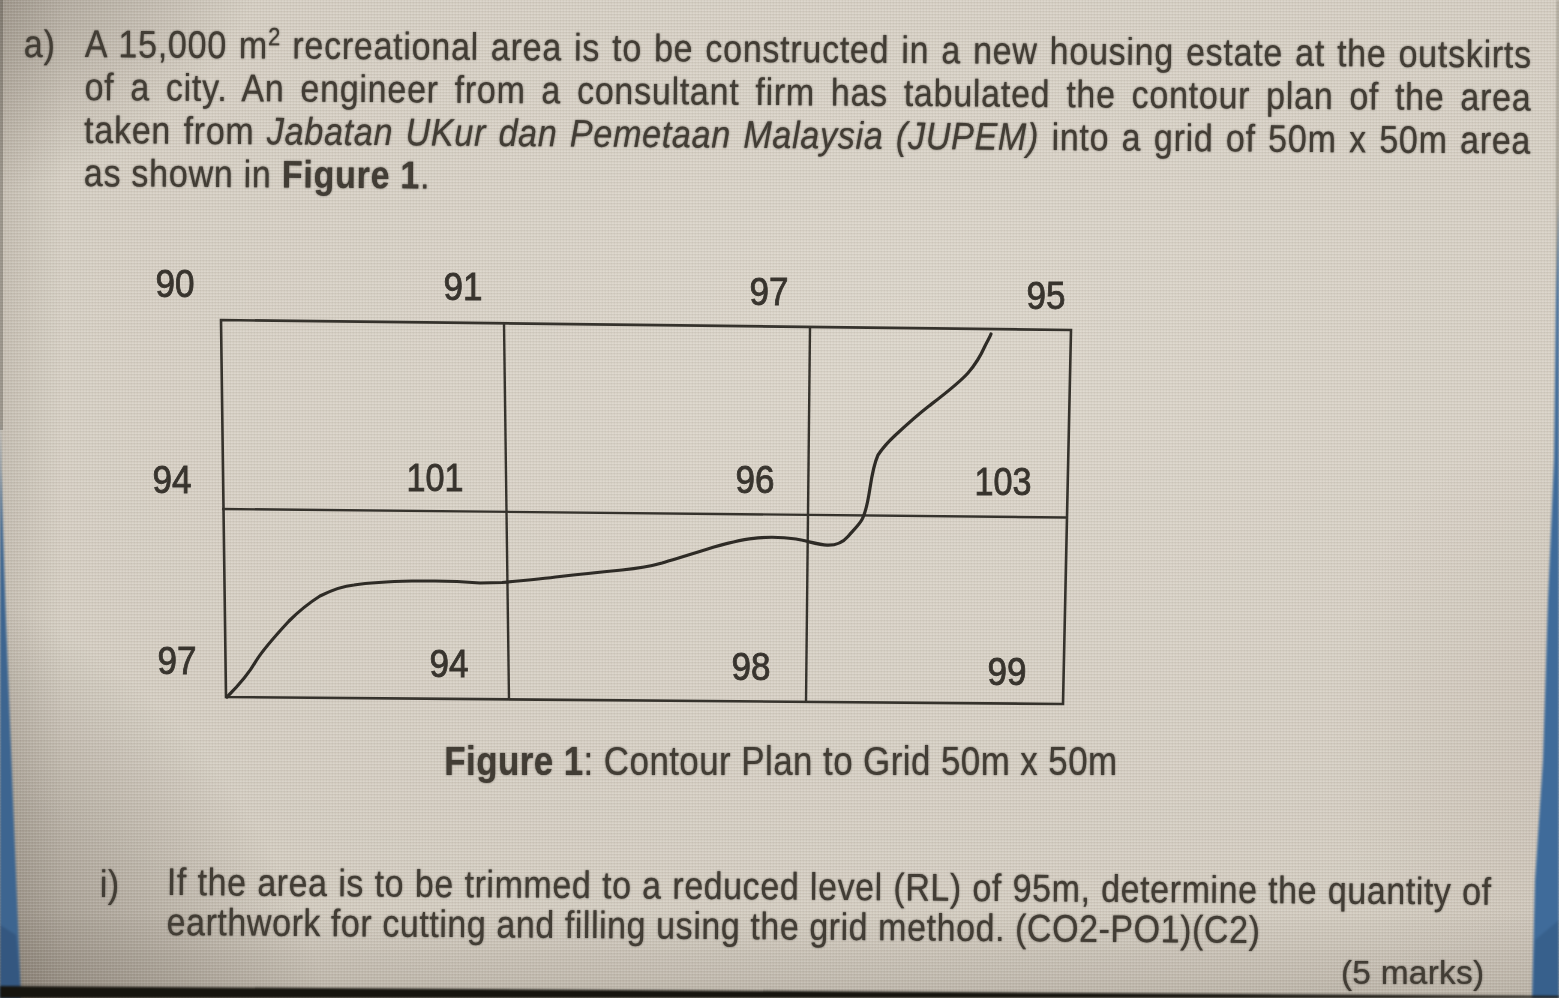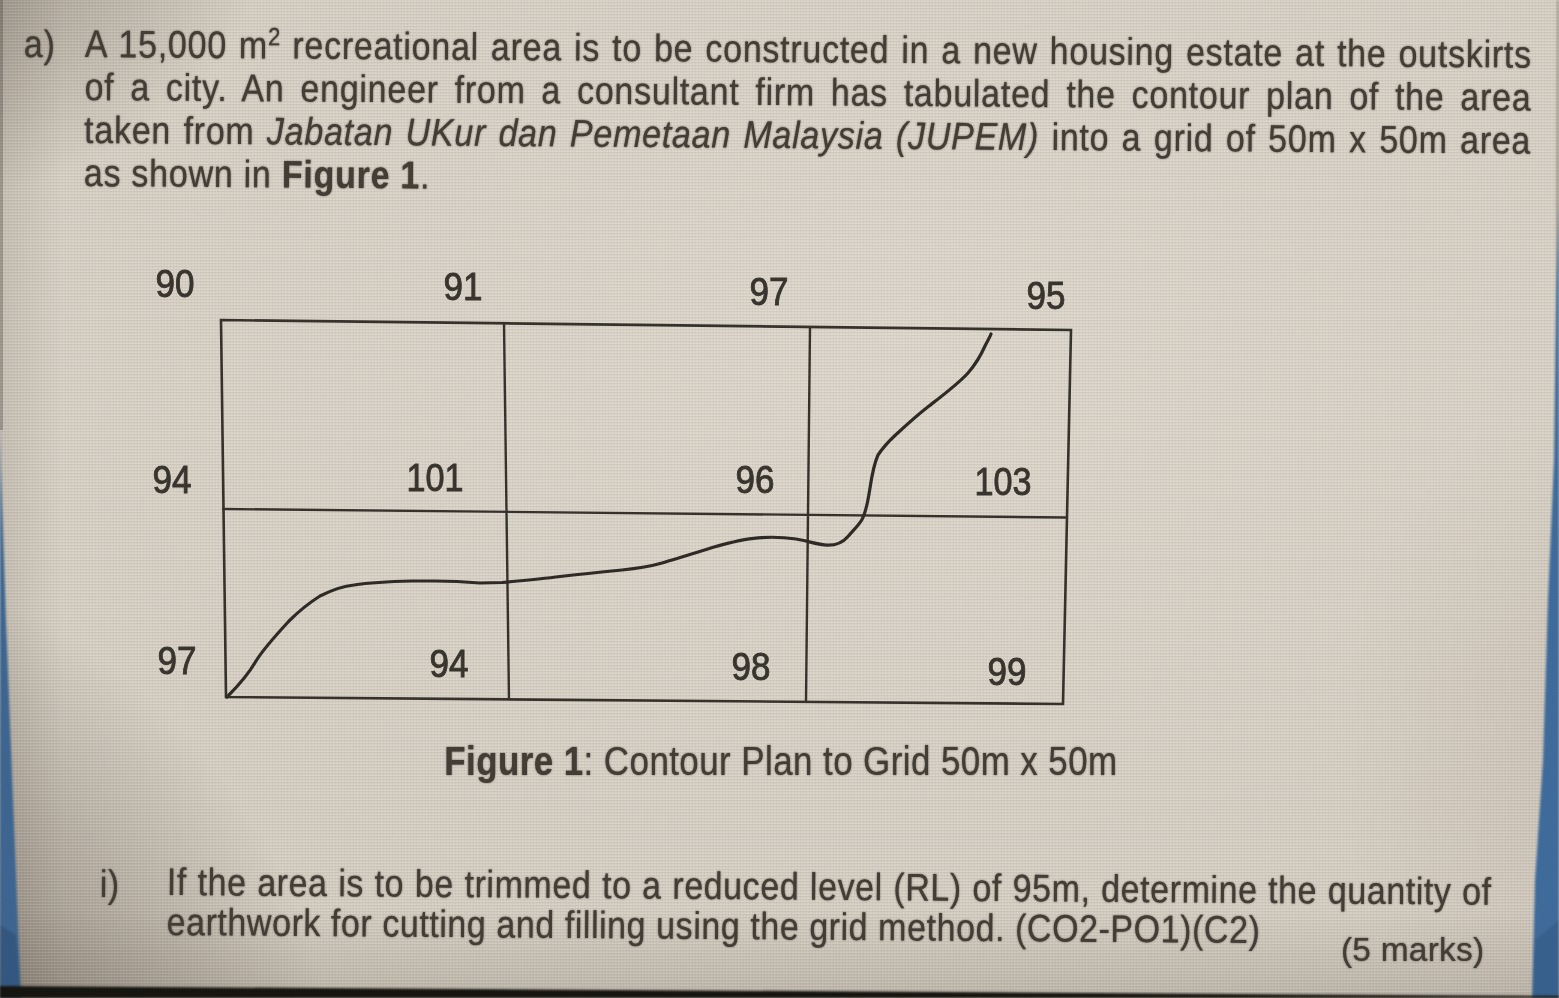--- a/index.html
+++ b/index.html
@@ -135,21 +135,21 @@
 
   <div class="txt" style="left:0px; top:737px; width:1855px; text-align:center; font-size:41.5px; letter-spacing:0.5px; transform:scaleX(0.842); transform-origin:0 0;"><b>Figure 1</b>: Contour Plan to Grid 50m x 50m</div>
 
   <div class="txt" style="left:100px; top:862px; font-size:38.5px; letter-spacing:0.6px; transform:rotate(0.42deg) scaleX(0.885); transform-origin:0 0;">i)</div>
 
   <div class="txt para" style="left:167px; top:862px; width:1497px; line-height:40px; letter-spacing:0.6px; transform:rotate(0.42deg) scaleX(0.885); transform-origin:0 0;">
     <div class="just">If the area is to be trimmed to a reduced level (RL) of 95m, determine the quantity of</div>
     <div>earthwork for cutting and filling using the grid method. (CO2-PO1)(C2)</div>
   </div>
 
-  <div class="txt" style="left:1341px; top:931px; font-size:33.5px; letter-spacing:0.2px;">(5 marks)</div>
+  <div class="txt" style="left:1341px; top:954px; font-size:33.5px; letter-spacing:0.2px;">(5 marks)</div>
 
   <div style="position:absolute; left:0; top:0; width:3px; height:430px; background:rgba(60,55,50,0.30);"></div>
 
   <svg width="34" height="998" style="position:absolute;left:0;top:0;filter:blur(1.2px)" viewBox="0 0 34 998">
     <polygon points="0,420 1,470 6,620 13,800 17,900 21,998 0,998" fill="#3d6590"></polygon>
     <polygon points="16,935 19,970 21,998 0,998 0,925" fill="#2b4a70" opacity="0.5"></polygon>
   </svg>
 
   <svg width="30" height="998" style="position:absolute;left:1529px;top:0;filter:blur(1.0px)" viewBox="0 0 30 998">
     <polygon points="28,0 30,0 30,420 27,300" fill="#7a7468" opacity="0.6"></polygon>

